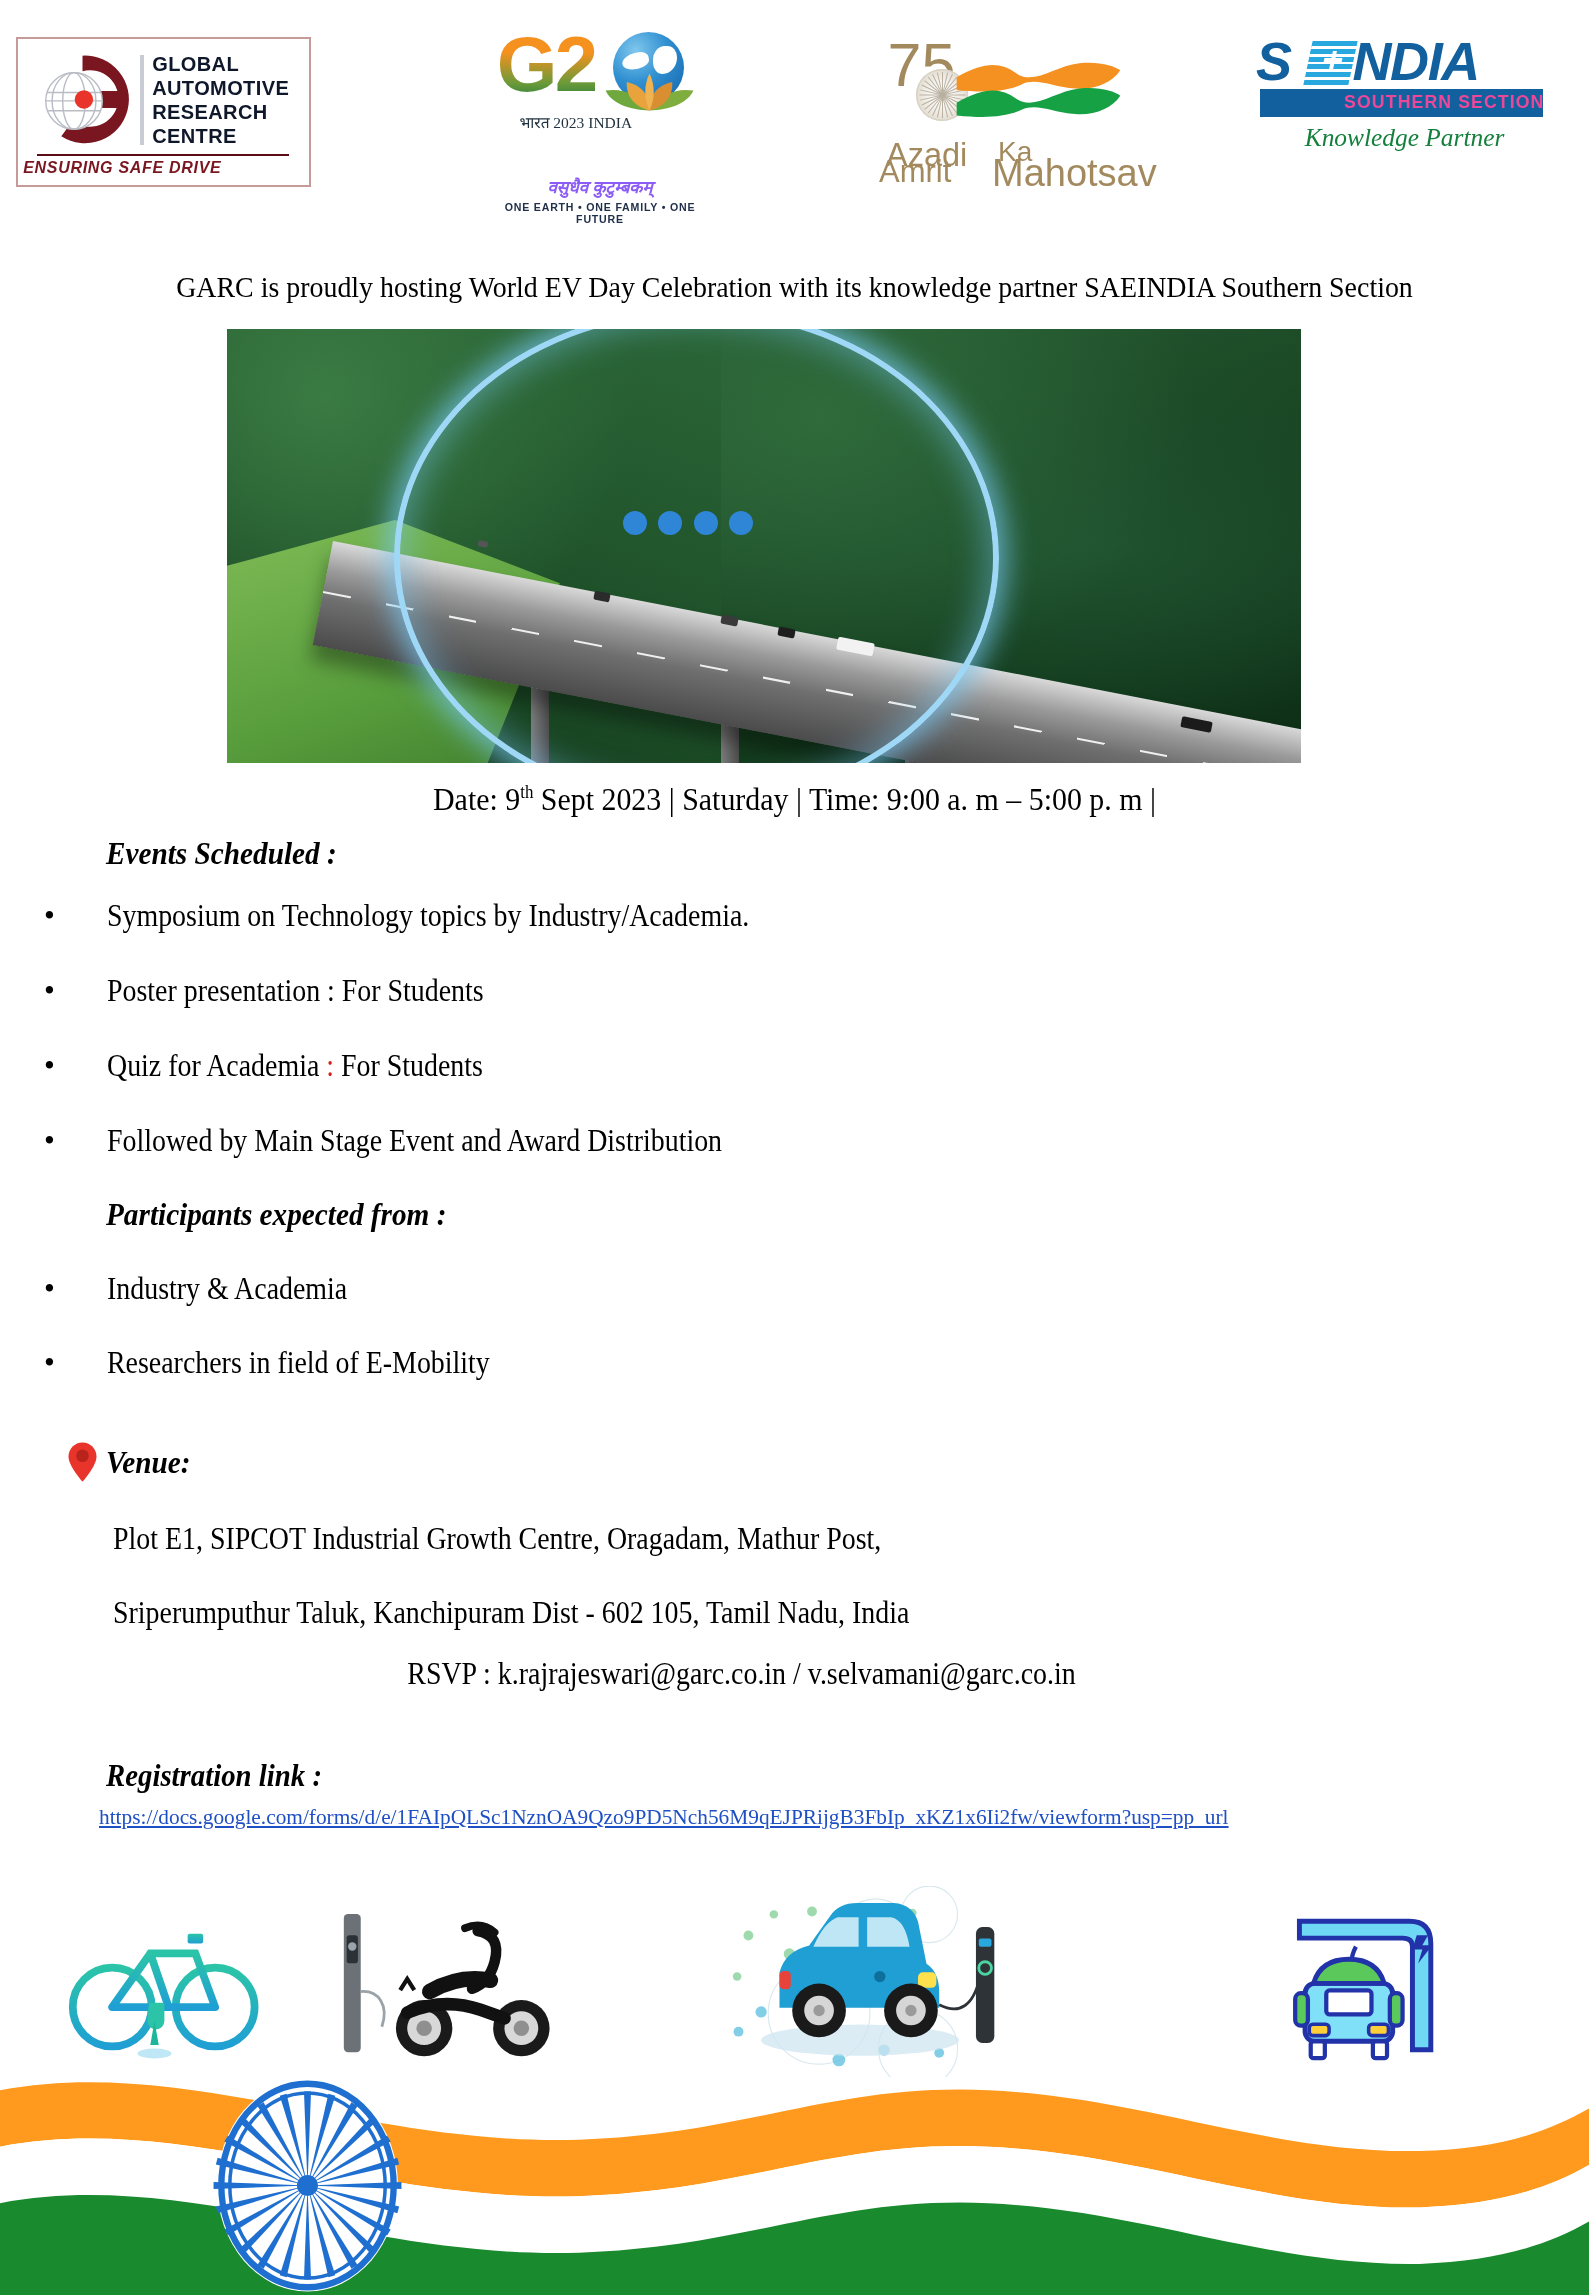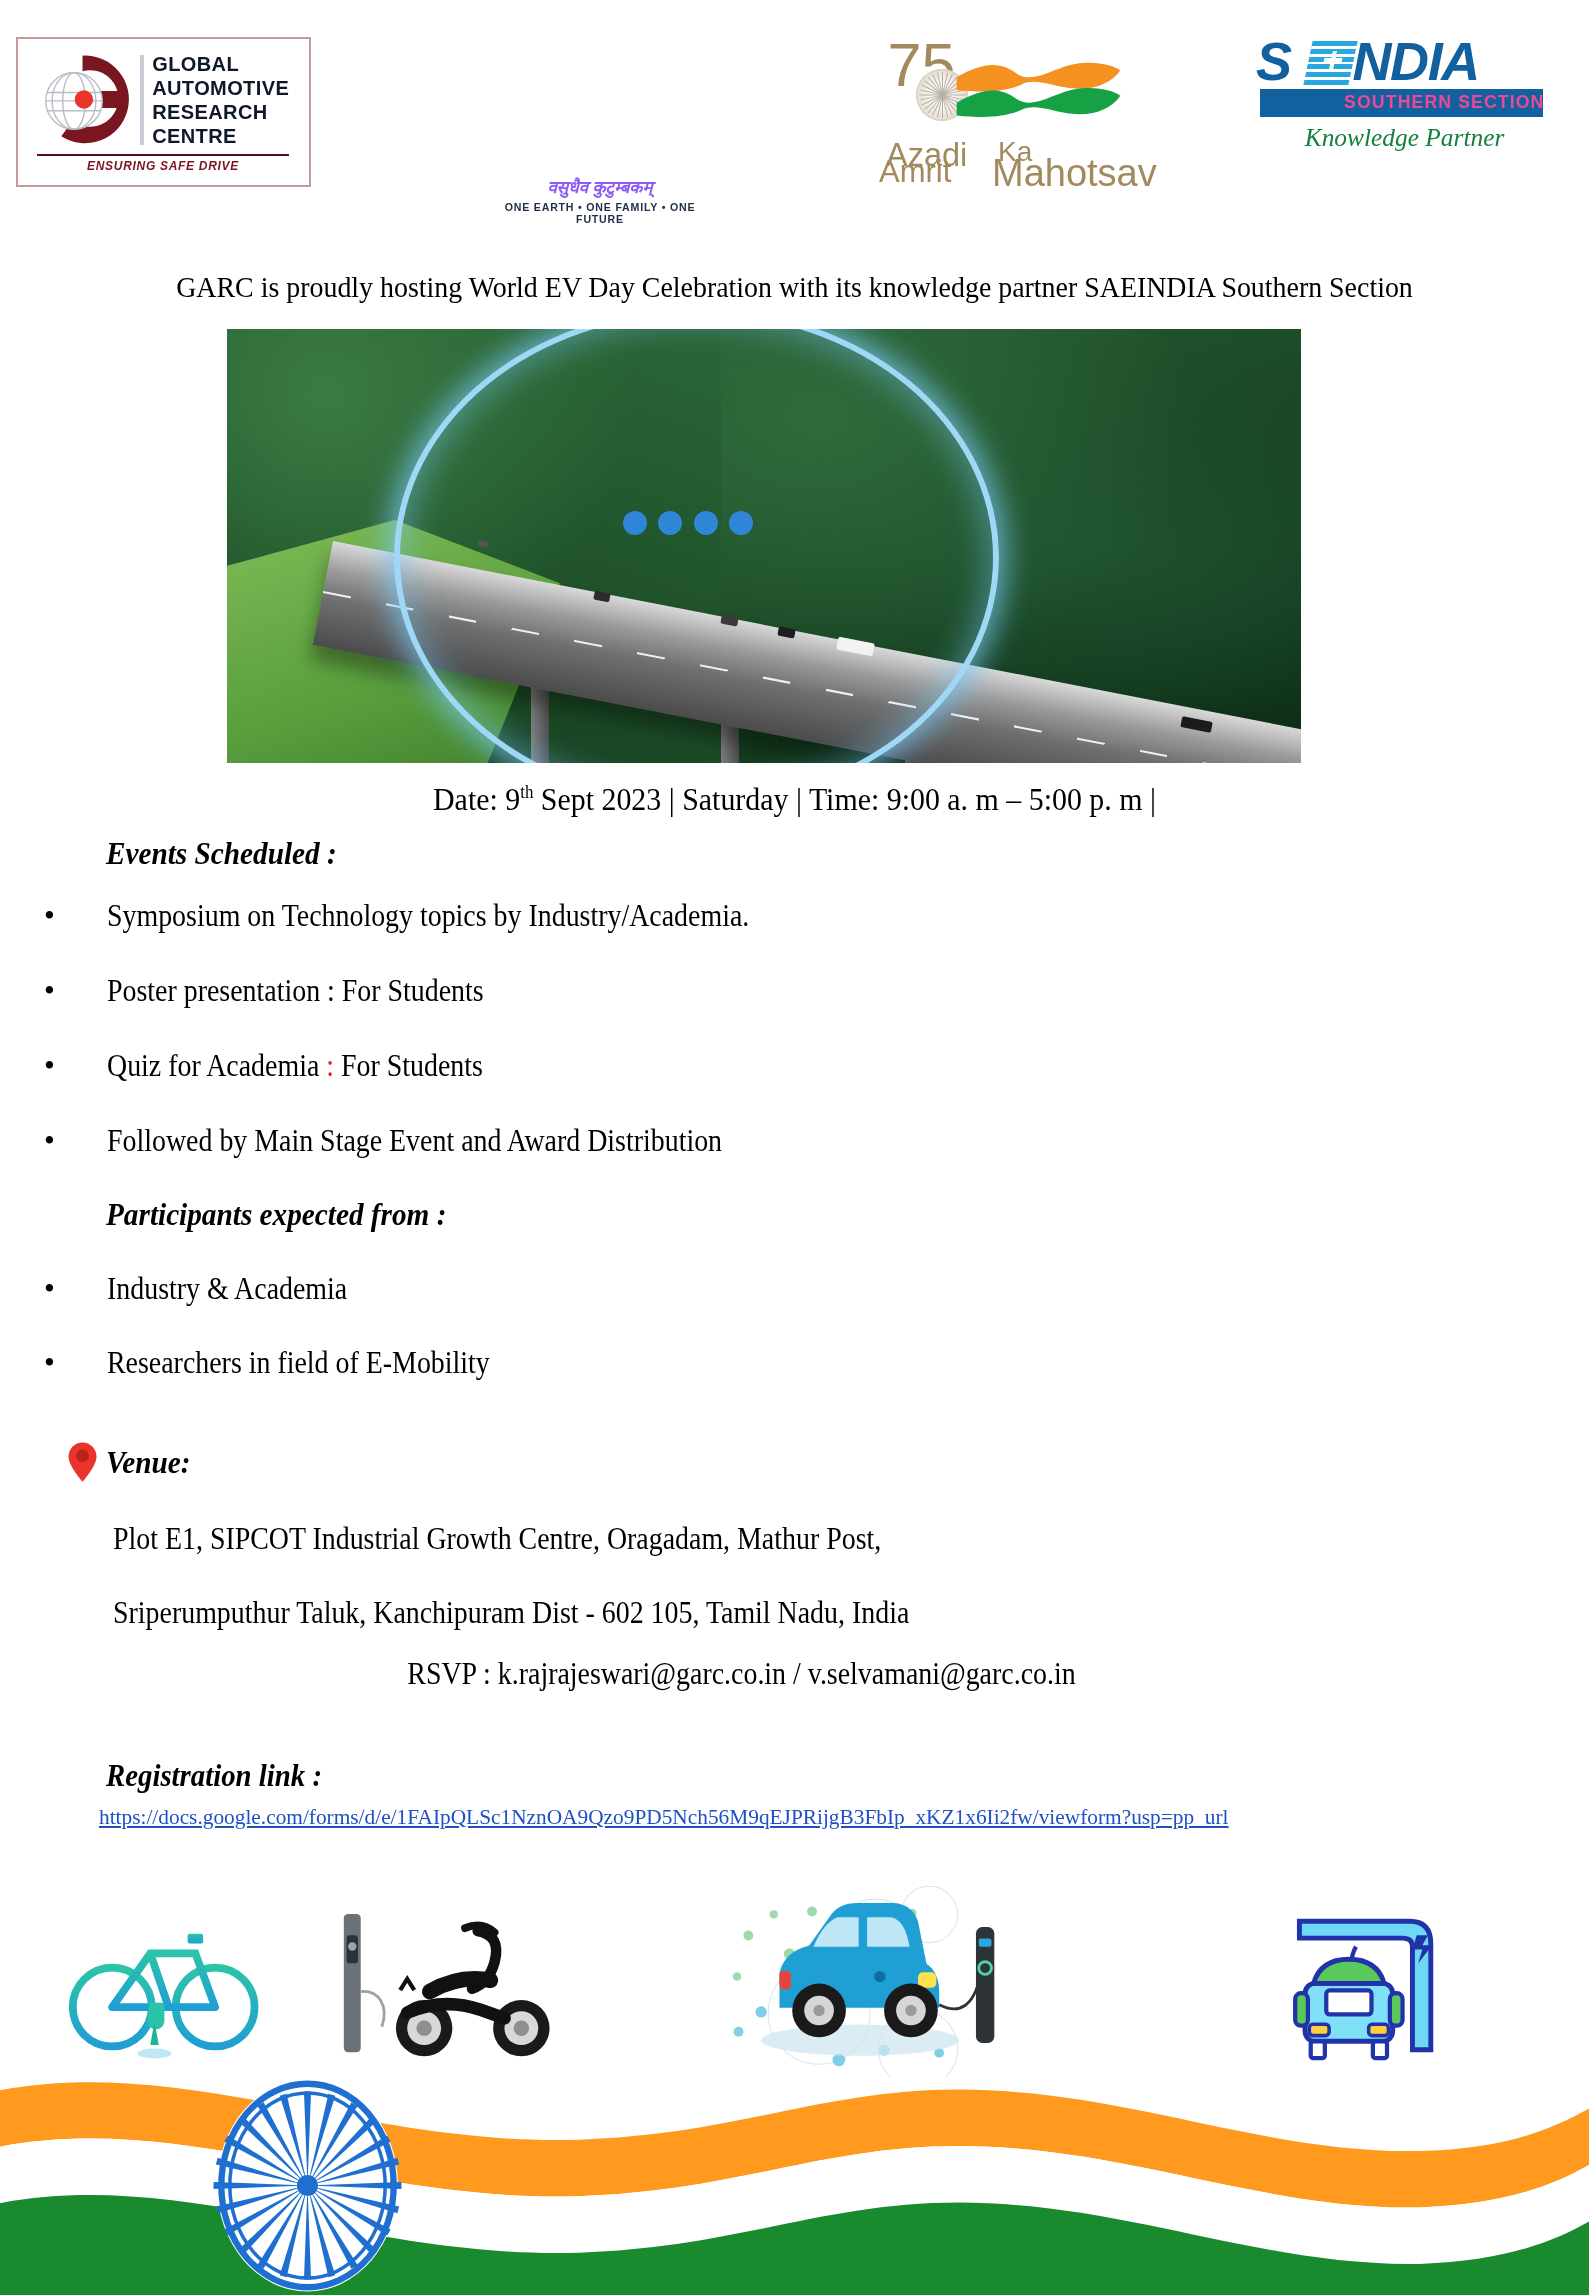--- a/index.html
+++ b/index.html
@@ -51,24 +51,23 @@
     position: absolute; left: 117px; top: 10px;
     width: 3.5px; height: 90px;
     background: #c9ccd4;
   }
   .garc-rule {
     position: absolute; left: 14px; right: 14px; top: 109px;
     height: 2.1px; background: #5a0d14;
   }
   .garc-tagline {
     position: absolute; left: 0; right: 0; top: 114px;
-    text-align: center;
     font-family: "Liberation Sans", sans-serif;
     font-style: italic; font-weight: bold;
-    font-size: 12px; letter-spacing: 0.7px;
+    font-size: 16px; letter-spacing: 0.7px;
     color: #7a1620;
   }
 
   
   .g20-logo { position: absolute; left: 494px; top: 28px; width: 212px; height: 205px; }
   .g20-row { position: relative; height: 92px; }
   .g20-text {
     position: absolute; left: 2.8px; top: -2.8px;
     font-family: "Liberation Sans", sans-serif;
     font-weight: bold; font-size: 78px; line-height: 78px;
@@ -415,20 +414,34 @@
         <div>AUTOMOTIVE</div>
         <div>RESEARCH</div>
         <div>CENTRE</div>
       </div>
       <div class="garc-rule"></div>
       <div class="garc-tagline">ENSURING SAFE DRIVE</div>
     </div>
   </div>
 
   <div class="g20-logo">
+    <div class="g20-row">
+      <div class="g20-text">G2</div>
+      <div class="g20-globe"></div>
+      <div class="g20-lotus">
+        <svg viewBox="0 0 140 56" width="99" height="40" aria-hidden="true">
+          <path d="M70 54 C40 54 14 42 8 26 C30 22 54 30 70 54Z" fill="#6fa83c"></path>
+          <path d="M70 54 C100 54 126 42 132 26 C110 22 86 30 70 54Z" fill="#7fae3e"></path>
+          <path d="M70 54 C50 50 36 34 38 14 C58 18 72 34 70 54Z" fill="#e8a33d"></path>
+          <path d="M70 54 C90 50 104 34 102 14 C82 18 68 34 70 54Z" fill="#d98f31"></path>
+          <path d="M70 54 C62 38 62 18 70 2 C78 18 78 38 70 54Z" fill="#f0b352"></path>
+        </svg>
+      </div>
+      <div class="g20-sub">भारत 2023 INDIA</div>
+    </div>
     <div class="g20-motto">
       <div class="g20-motto-hi">वसुधैव कुटुम्बकम्</div>
       <div class="g20-motto-en">ONE EARTH • ONE FAMILY • ONE FUTURE</div>
     </div>
   </div>
 
   <div class="azadi-logo">
     <div class="azadi-75">75</div>
     <div class="azadi-chakra" id="azadi-chakra">
         <span class="spoke" style="transform: rotate(0deg);"></span>

